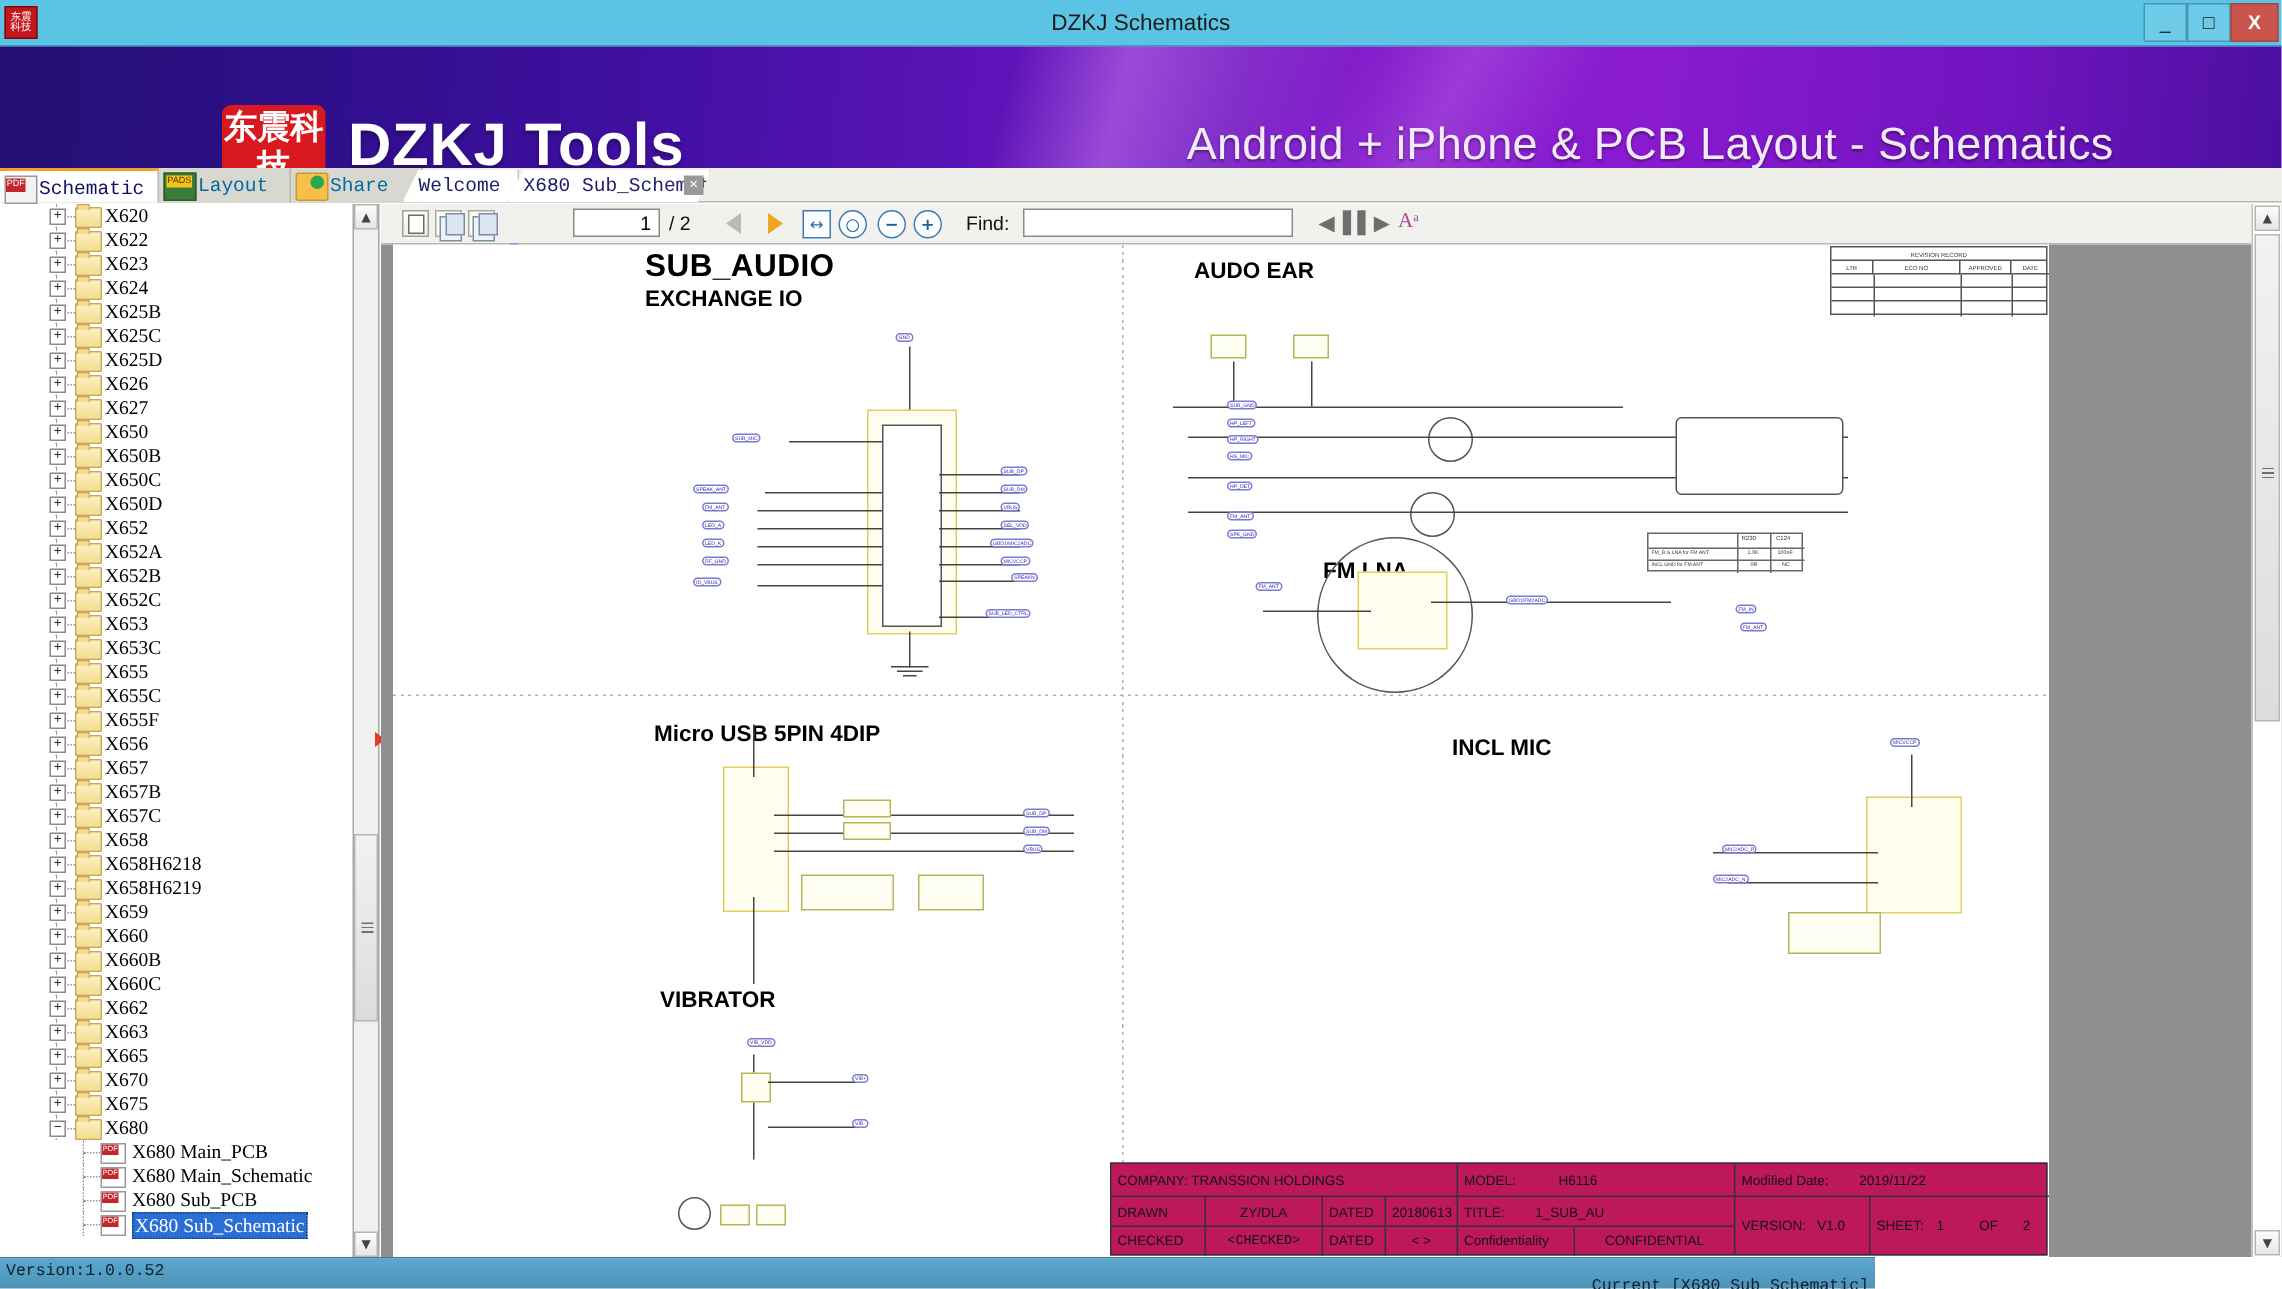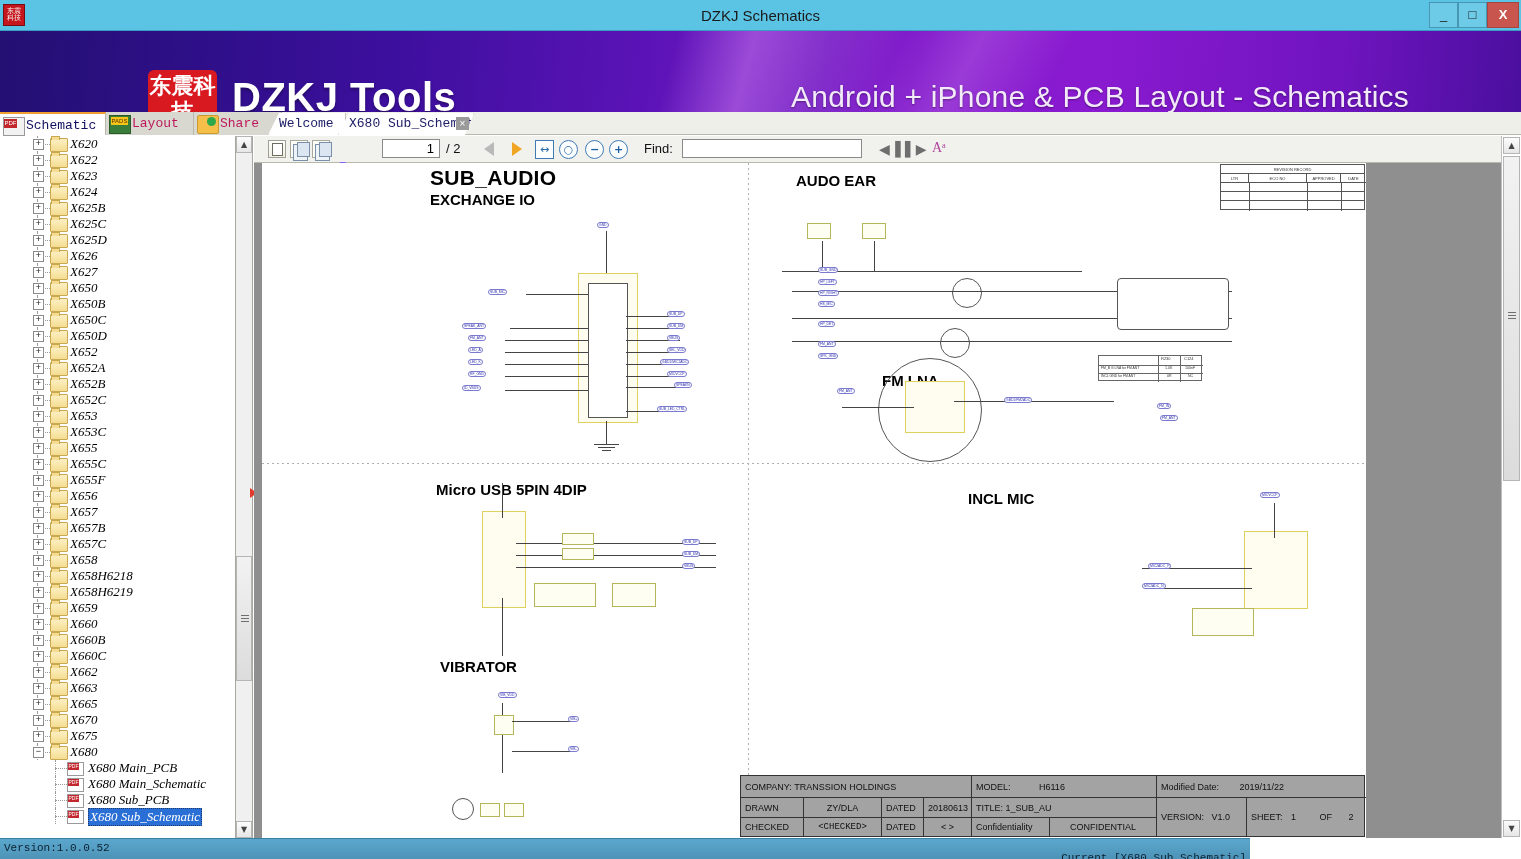--- a/index.html
+++ b/index.html
@@ -64,21 +64,21 @@
     text-shadow:0 1px 2px rgba(0,0,0,.4);
   }
   
   #tabbar{
     position:absolute;left:0;top:112px;width:1521px;height:23px;
     background:#efefe9;border-bottom:1px solid #b8b8ac;box-sizing:border-box;
   }
   .mtab{
     position:absolute;top:0;height:23px;
     font-family:"Liberation Mono", monospace;font-size:13px;
-    color:#be185d;line-height:23px;box-sizing:border-box;
+    color:#0369a1;line-height:23px;box-sizing:border-box;
     padding-left:26px;padding-right:8px;white-space:nowrap;
   }
   .mtab .tico{position:absolute;left:3px;top:3px;width:20px;height:17px;}
   #tab-schematic{left:0;width:106px;background:#ffffff;border-top:2px solid #f0a030;border-right:1px solid #b8b8ac;color:#101060;}
   #tab-layout{left:106px;width:88px;background:#d8d8d0;border-right:1px solid #b8b8ac;}
   #tab-share{left:194px;width:88px;background:#d8d8d0;border-right:1px solid #b8b8ac;}
   .ico-pdf{background:#f2f2f2;border:1px solid #999;}
   .ico-pdf::after{content:"PDF";position:absolute;left:0;top:1px;width:13px;height:9px;background:#c1272d;color:#fff;font-size:6px;
      font-family:"Liberation Sans",sans-serif;line-height:9px;text-align:center;}
   .ico-pads{background:#3a7d3a;border:1px solid #2a5a2a;}
@@ -121,21 +121,21 @@
   .tnode .folder{
     position:absolute;top:2px;width:16px;height:12px;
     background:linear-gradient(#fdf0c4,#f4dc92);border:1px solid #c9a84e;border-radius:1px;
   }
   .tnode .folder::before{content:"";position:absolute;left:0;top:-3px;width:7px;height:3px;background:#f4dc92;border:1px solid #c9a84e;border-bottom:none;border-radius:1px 1px 0 0;}
   .tnode .pdficon{
     position:absolute;top:2px;width:15px;height:12px;background:#fff;border:1px solid #9a9a9a;
   }
   .tnode .pdficon::after{content:"PDF";position:absolute;left:0;top:0px;width:11px;height:7px;background:#c1272d;color:#fff;
     font-size:5px;line-height:7px;text-align:center;font-family:"Liberation Sans",sans-serif;}
-  .tnode .tlabel{position:absolute;top:0;font-style:italic;}
+  .tnode .tlabel{position:absolute;top:0;}
   
   .lvl1 .expander{left:33px;}
   .lvl1 .dots{left:43px;width:7px;}
   .lvl1 .folder{left:50px;}
   .lvl1 .tlabel{left:70px;}
   .lvl1 .vline{left:37px;}
   
   .lvl2 .dots{left:55px;width:12px;}
   .lvl2 .vline{left:55px;}
   .lvl2 .pdficon{left:67px;}
@@ -213,21 +213,21 @@
   .divider.v{background:repeating-linear-gradient(180deg,#b0b0b0 0 2px, transparent 2px 5px);}
   
   #revrec{position:absolute;left:958px;top:1px;width:145px;height:46px;border:1px solid #555;box-sizing:border-box;font-size:4px;color:#333;
     font-family:"Liberation Sans",sans-serif;}
   #revrec .rr-h{position:absolute;left:0;top:0;width:100%;height:9px;border-bottom:1px solid #555;text-align:center;line-height:9px;box-sizing:border-box;}
   #revrec .rr-c{position:absolute;top:9px;height:9px;border-bottom:1px solid #555;border-right:1px solid #555;box-sizing:border-box;text-align:center;line-height:9px;}
   #revrec .rr-r{position:absolute;left:0;width:100%;height:9px;border-bottom:1px solid #555;box-sizing:border-box;}
   
   #titleblock{
     position:absolute;left:478px;top:612px;width:625px;height:62px;
-    border:1px solid #333;box-sizing:border-box;background:#a3a3a3;
+    border:1px solid #333;box-sizing:border-box;background:#be185d;
     font-family:"Liberation Sans",sans-serif;font-size:9px;color:#111;
   }
   #titleblock .cell{position:absolute;box-sizing:border-box;padding:0 4px;line-height:18px;white-space:nowrap;overflow:hidden;}
   #titleblock .bl{border-left:1px solid #333;}
   #titleblock .bb{border-bottom:1px solid #333;}
   
   .wire{position:absolute;background:#444;}
   .net{position:absolute;font-size:3.4px;color:#2b2bb0;font-family:"Liberation Sans",sans-serif;white-space:nowrap;
         border:0.5px solid #7a7ad0;border-radius:3px;padding:0 1px;background:#fff;}
   .ic{position:absolute;border:1px solid #555;background:#fff;}
@@ -783,21 +783,21 @@
         <span>Modified Date:</span>
         <span style="margin-left:18px;">2019/11/22</span>
       </div>
 
       <div class="cell bb" style="left:0;top:22px;width:62px;height:20px;line-height:20px;">DRAWN</div>
       <div class="cell bb bl" style="left:62px;top:22px;width:78px;height:20px;line-height:20px;text-align:center;">ZY/DLA</div>
       <div class="cell bb bl" style="left:140px;top:22px;width:42px;height:20px;line-height:20px;">DATED</div>
       <div class="cell bb bl" style="left:182px;top:22px;width:48px;height:20px;line-height:20px;text-align:center;">20180613</div>
       <div class="cell bb bl" style="left:230px;top:22px;width:185px;height:20px;line-height:20px;">
         <span>TITLE:</span>
-        <span style="">1_SUB_AU</span>
+        <span style="margin-left:18px;">1_SUB_AU</span>
       </div>
       <div class="cell bl" style="left:415px;top:22px;width:90px;height:38px;line-height:38px;">
         <span>VERSION:</span>
         <span style="margin-left:5px;">V1.0</span>
       </div>
       <div class="cell bl" style="left:505px;top:22px;width:120px;height:38px;line-height:38px;">
         <span>SHEET:</span>
         <span style="margin-left:6px;">1</span>
         <span style="margin-left:21px;">OF</span>
         <span style="margin-left:14px;">2</span>

